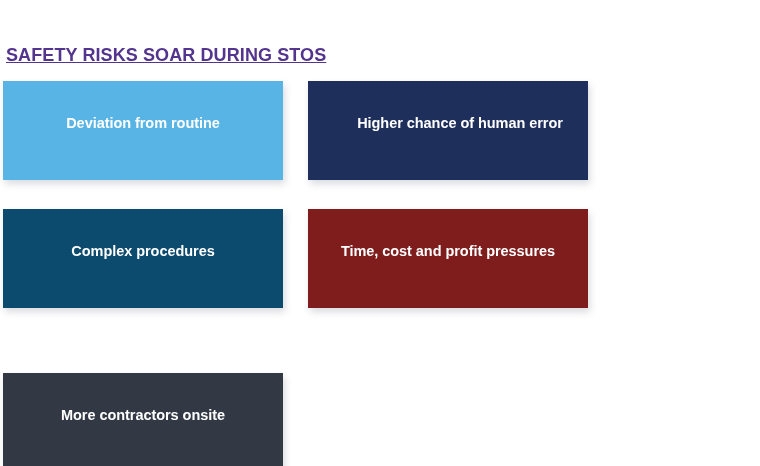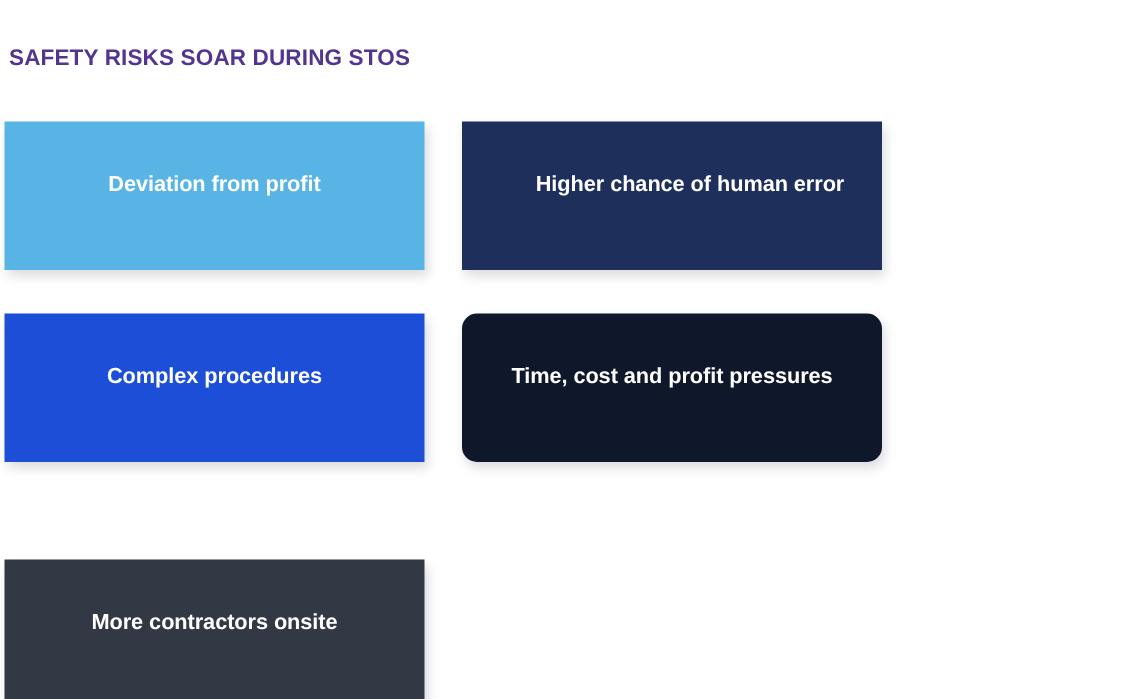--- a/index.html
+++ b/index.html
@@ -17,28 +17,29 @@
   .infographic {
     position: relative;
     width: 760px;
     height: 466px;
     box-sizing: border-box;
   }
 
   .page-title {
     position: absolute;
     left: 6px;
-    top: 30px;
-    font-size: 15px;
+    top: 45px;
+    font-size: 18px;
     font-weight: bold;
     letter-spacing: 0.1px;
     color: #53348e;
     line-height: 1.2;
     white-space: nowrap;
     text-transform: uppercase;
+    text-decoration: underline;
   }
 
   .risk-grid {
     position: absolute;
     left: 3px;
     top: 81px;
     width: 588px;
     display: grid;
     grid-template-columns: 280px 280px;
     grid-column-gap: 25px;
@@ -68,32 +69,32 @@
 </head>
 <body style="background: rgb(255, 255, 255);">
 
 <div class="infographic">
 
   <div class="page-title" style="color: rgb(83, 52, 142);">SAFETY RISKS SOAR DURING STOs</div>
 
   <div class="risk-grid">
 
     <div class="risk-card" style="background: rgb(88, 180, 228);">
-      <span class="risk-card-label" style="color: rgb(255, 255, 255);">Deviation from profit</span>
+      <span class="risk-card-label" style="color: rgb(255, 255, 255);">Deviation from routine</span>
     </div>
 
     <div class="risk-card" style="background: rgb(30, 47, 92);">
       <span class="risk-card-label" style="color: rgb(255, 255, 255); margin-left: 24px;">Higher chance of human error</span>
     </div>
 
-    <div class="risk-card" style="background: #1d4ed8;">
+    <div class="risk-card" style="background: #0c4a6e;">
       <span class="risk-card-label" style="color: rgb(255, 255, 255);">Complex procedures</span>
     </div>
 
-    <div class="risk-card" style="background: #0f172a; border-radius: 10px;">
+    <div class="risk-card" style="background: #7f1d1d;">
       <span class="risk-card-label" style="color: rgb(255, 255, 255);">Time, cost and profit pressures</span>
     </div>
 
     <div class="risk-card" style="background: rgb(50, 57, 69); margin-top: 36px;">
       <span class="risk-card-label" style="color: rgb(255, 255, 255);">More contractors onsite</span>
     </div>
 
   </div>
 </div>
 

